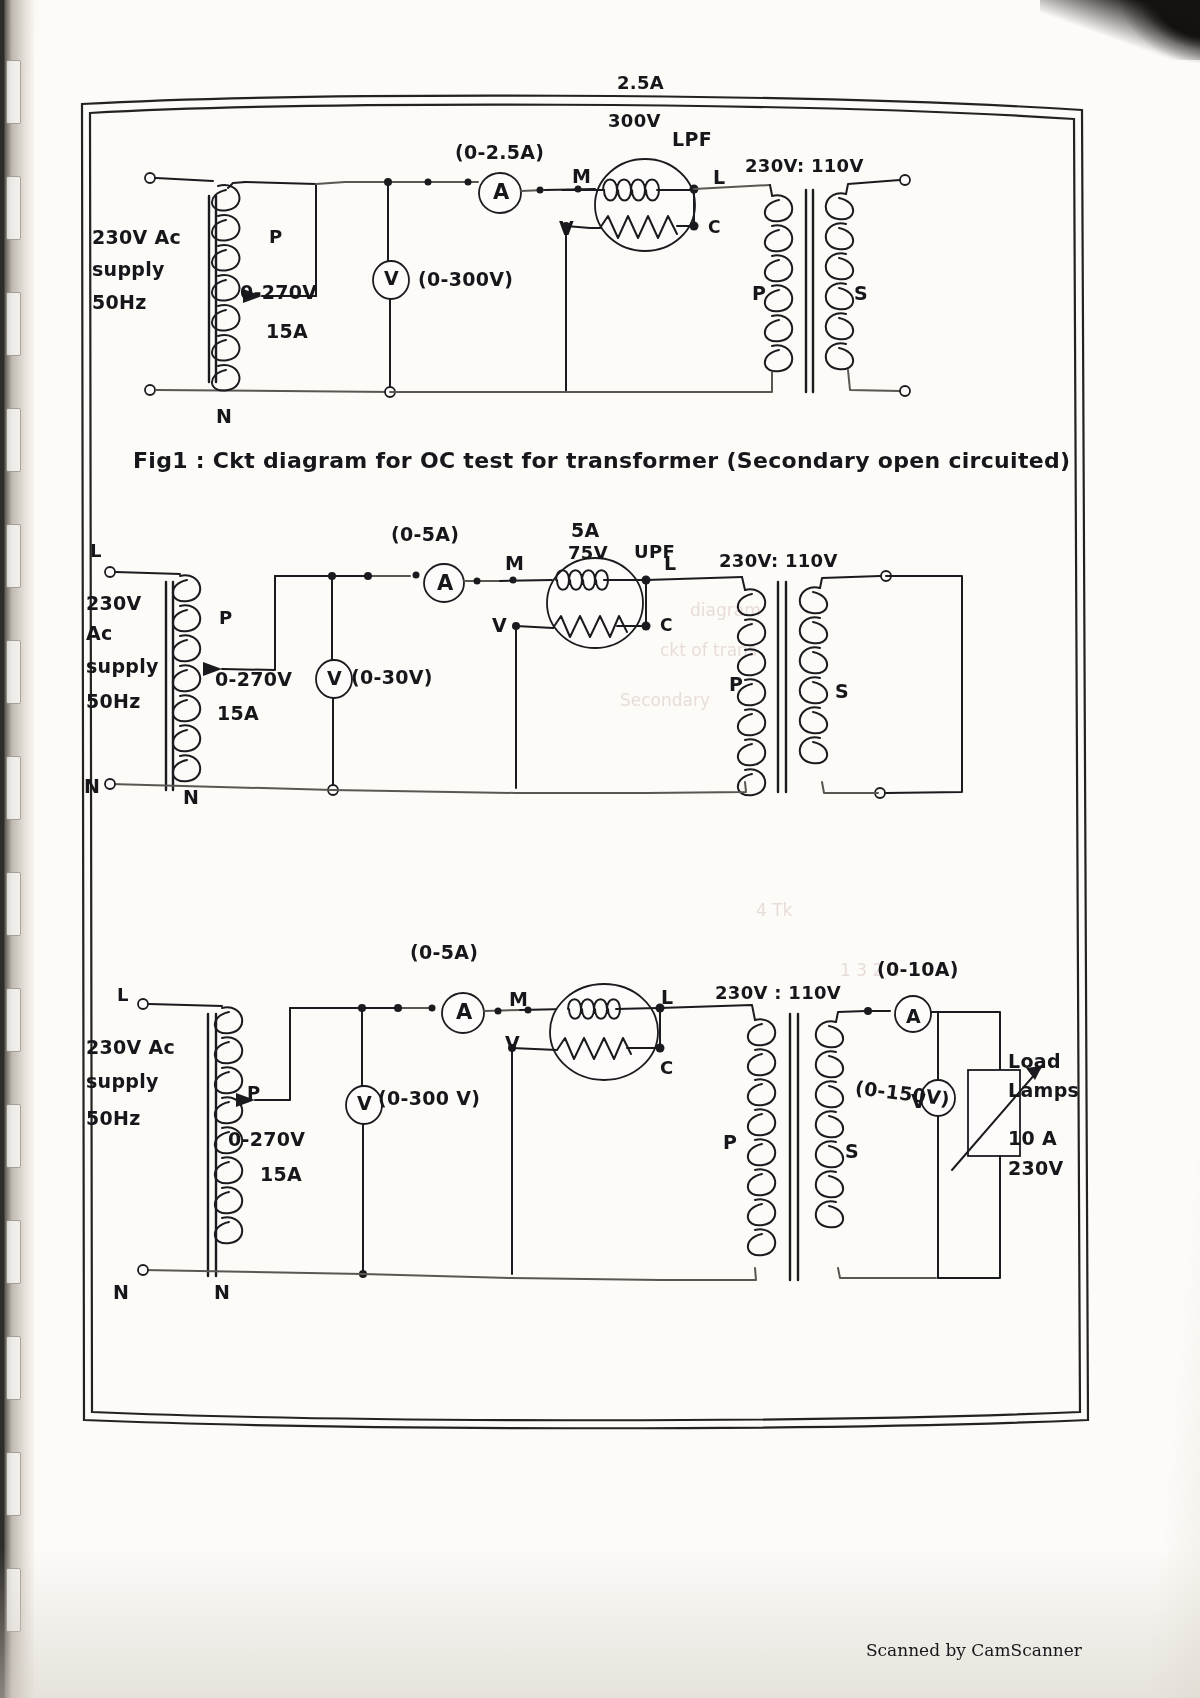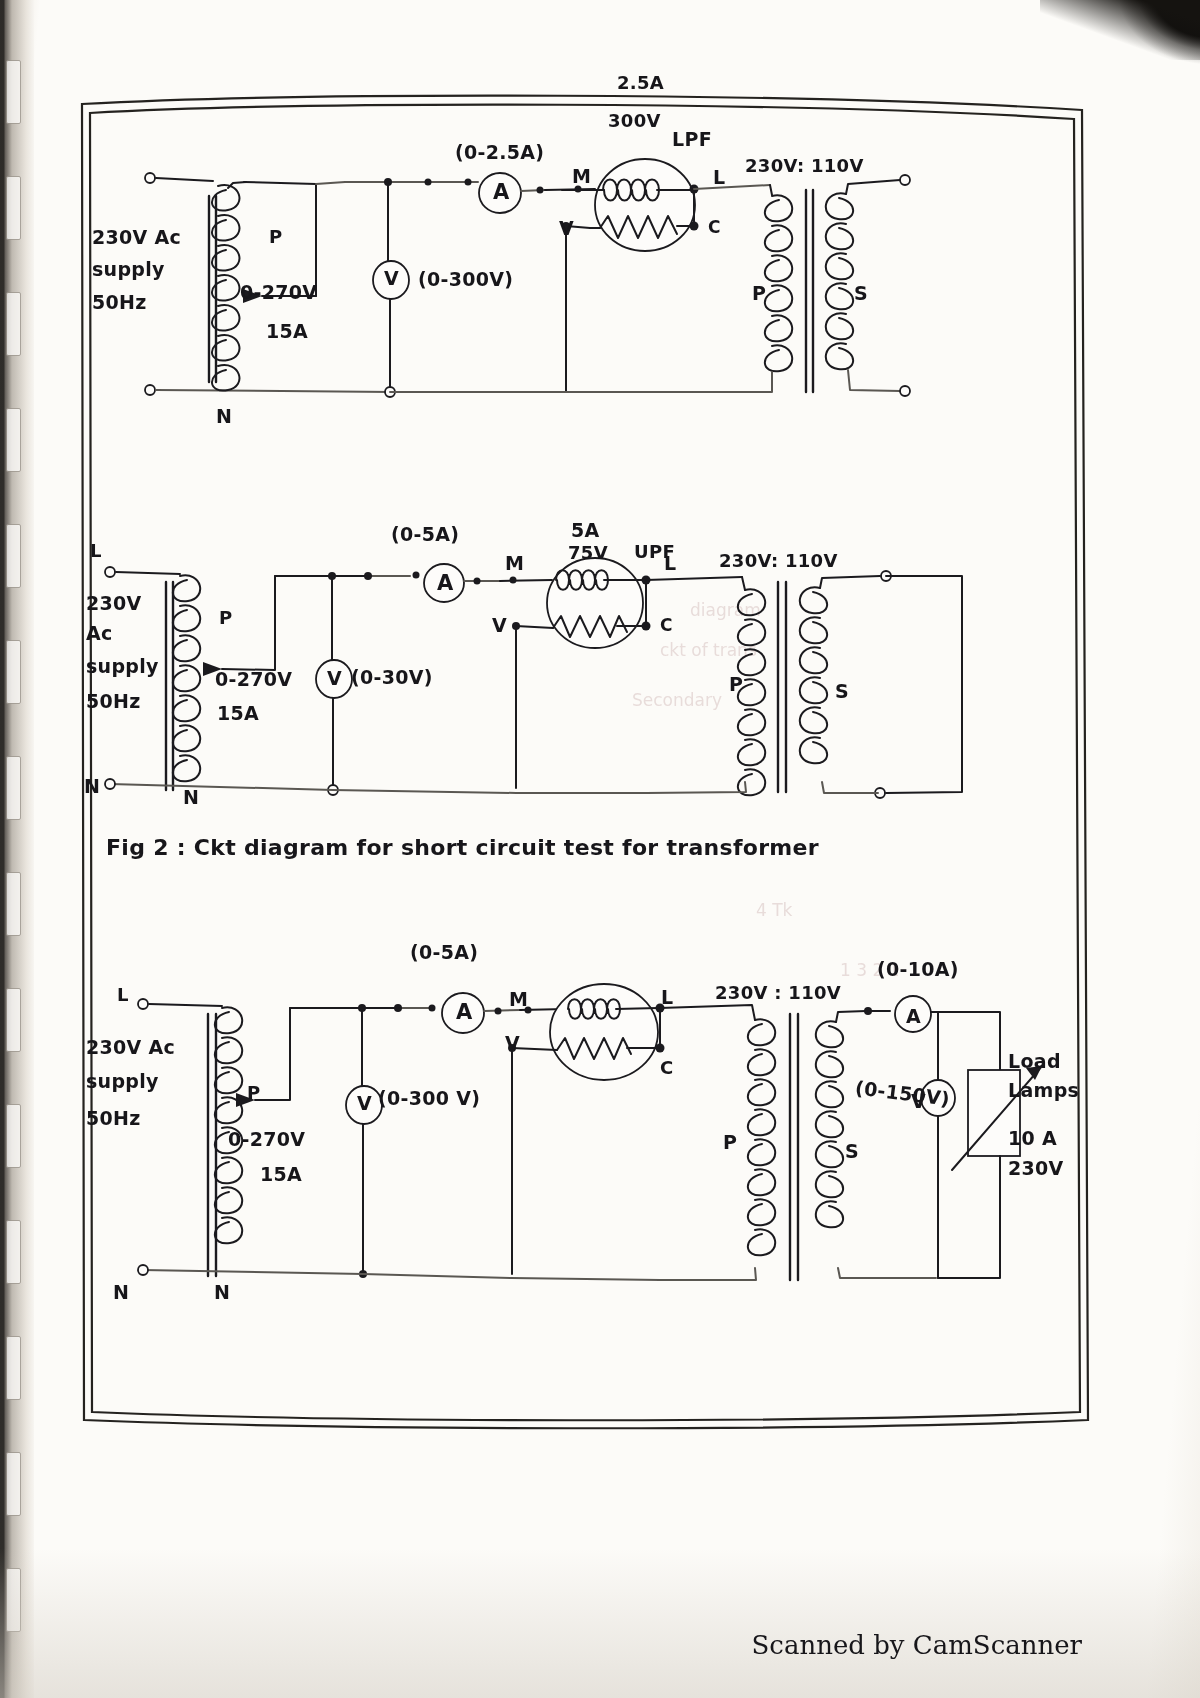--- a/index.html
+++ b/index.html
@@ -36,21 +36,21 @@
   .border-ln{fill:none;stroke:#24221f;stroke-width:2.2;}
   .txt{position:absolute;white-space:nowrap;}
   .cap{font-size:22px;}
   .lbl{font-size:19px;}
   .lbl-s{font-size:17px;}
   .lbl-b{font-size:18px;}
   .term{font-size:19px;font-weight:700;}
   .ghost{position:absolute;color:rgba(186,150,150,.30);font-size:17px;white-space:nowrap;
      font-family:"DejaVu Sans",sans-serif;}
   #footer{position:absolute;right:118px;bottom:38px;
-     font-family:"DejaVu Serif",serif;font-size:26px;color:#17161a;}
+     font-family:"DejaVu Serif",serif;font-size:17px;color:#17161a;}
 </style>
 </head>
 <body>
 
 <div id="page">
 
   <div class="spine"></div>
   <div class="spine-holes">
     <i></i>
       <i></i>
@@ -66,21 +66,21 @@
       <i></i>
       <i></i>
       <i></i>
   </div>
   <div class="corner-dark"></div>
   <div class="corner-dark2"></div>
   <div class="shade-bottom"></div>
 
   <div class="ghost" style="left:690px;top:600px;">diagram</div>
   <div class="ghost" style="left:660px;top:640px;">ckt  of  trans</div>
-  <div class="ghost" style="left:620px;top:690px;margin-left:12px;">Secondary</div>
+  <div class="ghost" style="left:620px;top:690px;">Secondary</div>
   <div class="ghost" style="left:720px;top:900px;margin-left:36px;">4 Tk</div>
   <div class="ghost" style="left:840px;top:960px;">1 3 2 1</div>
 
   <svg width="1200" height="1698">
     <path class="border-ln" d="M82,104 C300,92 800,92 1082,110 L1088,1420 C800,1432 330,1430 84,1420 Z"></path>
     <path class="border-ln" d="M90,113 C305,101 798,101 1074,119 L1080,1412 C800,1424 332,1422 92,1412 Z"></path>
   </svg>
 
   <svg width="1200" height="480" style="top:0">
 
@@ -186,20 +186,21 @@
   <div class="hand txt lbl-b" style="left:617px;top:72px;">2.5A</div>
   <div class="hand txt lbl-b" style="left:608px;top:110px;">300V</div>
   <div class="hand txt lbl" style="left:672px;top:128px;">LPF</div>
   <div class="hand txt term" style="left:572px;top:165px;">M</div>
   <div class="hand txt term" style="left:713px;top:166px;">L</div>
   <div class="hand txt term" style="left:559px;top:217px;">V</div>
   <div class="hand txt lbl-s" style="left:708px;top:217px;">C</div>
   <div class="hand txt lbl-b" style="left:745px;top:155px;">230V: 110V</div>
   <div class="hand txt lbl" style="left:752px;top:282px;">P</div>
   <div class="hand txt lbl" style="left:854px;top:282px;">S</div>
+  <div class="hand txt cap" style="left:133px;top:448px;">Fig1 : Ckt diagram for OC test for transformer (Secondary open circuited)</div>
 
   <svg width="1200" height="420" style="top:510px">
     <circle class="open" cx="110" cy="62" r="5"></circle>
     <path class="ln" d="M116,62 L180,64"></path>
     <path class="ln-f" d="M166,72 L166,280"></path>
     <path class="ln-f" d="M173,72 L173,280"></path>
     <path class="ln" d="M180,66
       c22,-5 28,22 8,25 c-19,3 -21,-17 -1,-21
       m-7,26 c22,-5 28,22 8,25 c-19,3 -21,-17 -1,-21
       m-7,26 c22,-5 28,22 8,25 c-19,3 -21,-17 -1,-21
@@ -286,21 +287,20 @@
   <div class="hand txt lbl" style="left:571px;top:519px;">5A</div>
   <div class="hand txt lbl-b" style="left:568px;top:542px;">75V</div>
   <div class="hand txt lbl-b" style="left:634px;top:541px;">UPF</div>
   <div class="hand txt term" style="left:505px;top:552px;">M</div>
   <div class="hand txt term" style="left:664px;top:552px;">L</div>
   <div class="hand txt term" style="left:492px;top:614px;">V</div>
   <div class="hand txt lbl-s" style="left:660px;top:615px;">C</div>
   <div class="hand txt lbl-b" style="left:719px;top:550px;">230V: 110V</div>
   <div class="hand txt lbl" style="left:729px;top:673px;">P</div>
   <div class="hand txt lbl" style="left:835px;top:680px;">S</div>
-  <div class="hand txt cap" style="left:106px;top:835px;">Fig 2 :  Ckt diagram for short circuit test for transformer</div>
 
   <svg width="1200" height="420" style="top:980px">
     <circle class="open" cx="143" cy="24" r="5"></circle>
     <path class="ln" d="M149,24 L222,26"></path>
     <path class="ln-f" d="M208,34 L208,296"></path>
     <path class="ln-f" d="M216,34 L216,296"></path>
     <path class="ln" d="M222,28
       c22,-5 28,22 8,25 c-19,3 -21,-17 -1,-21
       m-7,26 c22,-5 28,22 8,25 c-19,3 -21,-17 -1,-21
       m-7,26 c22,-5 28,22 8,25 c-19,3 -21,-17 -1,-21

